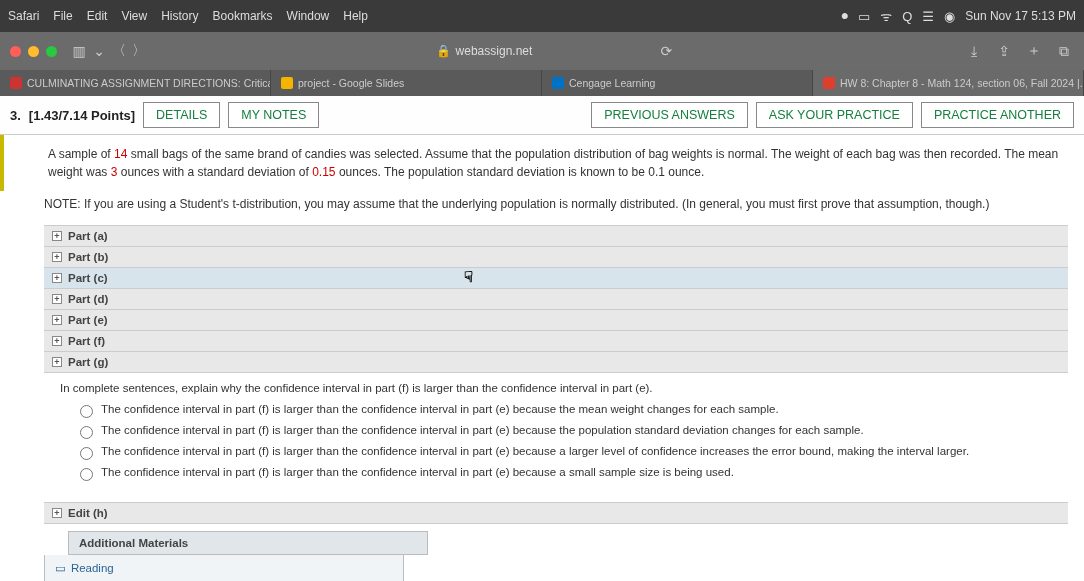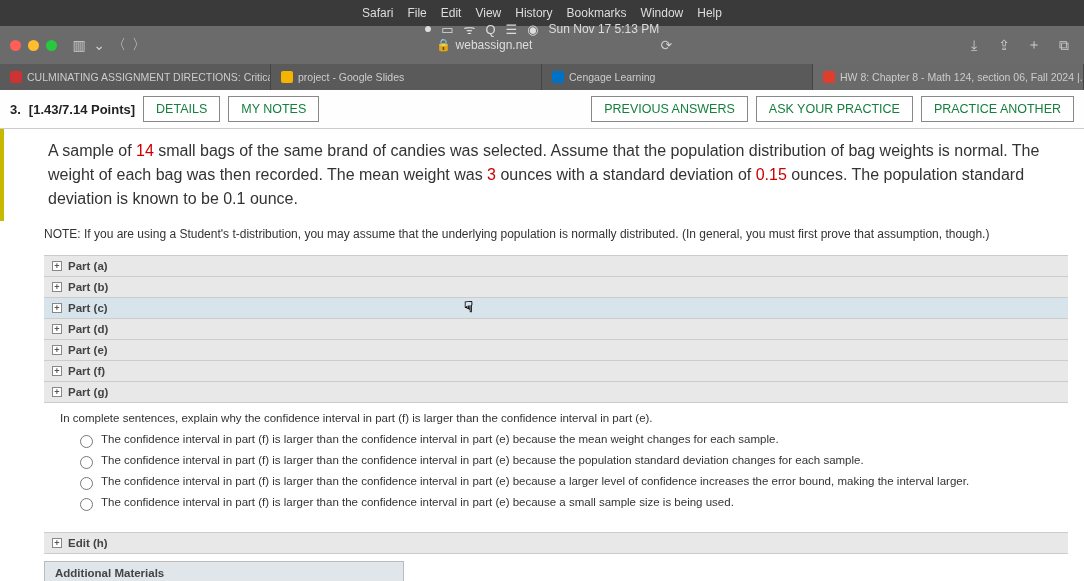--- a/index.html
+++ b/index.html
@@ -1,18 +1,18 @@
 <!DOCTYPE html>
 <html><head>
 <meta charset="utf-8">
 <style>
 * { margin: 0; padding: 0; box-sizing: border-box; font-family: -apple-system, BlinkMacSystemFont, "Segoe UI", Arial, sans-serif; }
 body { background: #1a1a1a; width: 1084px; height: 581px; overflow: hidden; }
 
-.menubar { background: #3a3a3a; height: 26px; display: flex; align-items: center; padding: 6px 8px; color: #ddd; font-size: 12px; justify-content: space-between; flex-direction: column; }
+.menubar { background: #3a3a3a; height: 26px; display: flex; align-items: center; padding: 16px 8px; color: #ddd; font-size: 12px; justify-content: space-between; }
 .menubar-left { display: flex; gap: 14px; }
 .menubar-right { display: flex; gap: 10px; align-items: center; }
 .menubar-right .mi { font-size: 13px; }
 
 .toolbar { background: #6b6b6b; height: 38px; display: flex; align-items: center; padding: 0 10px; color: #ddd; }
 .winbtns { display: flex; gap: 7px; margin-right: 12px; }
 .winbtn { width: 11px; height: 11px; border-radius: 50%; }
 .wb-r { background: #ff5f56; } .wb-y { background: #ffbd2e; } .wb-g { background: #27c93f; }
 .tb-ico { width: 20px; height: 20px; display: inline-flex; align-items: center; justify-content: center; color: #ccc; font-size: 14px; }
 .url-area { flex: 1; display: flex; justify-content: center; }
@@ -25,36 +25,36 @@
 .tab-ico { width: 12px; height: 12px; display: inline-block; flex-shrink: 0; }
 
 .content { background: #fff; height: calc(581px - 26px - 38px - 26px); overflow: hidden; }
 
 .qbar { display: flex; align-items: center; padding: 6px 10px; border-bottom: 1px solid #ccc; gap: 8px; background: #fefefe; flex-wrap: nowrap; }
 .qnum { font-size: 13px; font-weight: bold; color: #222; }
 .qbtn { background: #fff; border: 1px solid #888; padding: 5px 12px; font-size: 12.5px; color: #15803d; font-weight: 500; cursor: pointer; }
 .qref { font-size: 13px; font-weight: bold; color: #222; margin-left: 4px; }
 .qbar-spacer { flex: 1; }
 
-.problem { padding: 10px 16px 10px 44px; font-size: 16px; color: #333; line-height: 1.5; border-left: 4px solid #c9b800; margin-left: 0; background: #fff; }
+.problem { padding: 10px 16px 10px 44px; font-size: 12px; color: #333; line-height: 1.5; border-left: 4px solid #c9b800; margin-left: 0; background: #fff; }
 .problem .hl { color: #c00; }
 .note { padding: 6px 16px 8px 44px; font-size: 12px; color: #333; }
 
 .parts { margin: 6px 16px 0 44px; }
 .part-row { background: #e8e8e8; border-top: 1px solid #ccc; border-bottom: 1px solid #ccc; padding: 4px 8px; font-size: 11.5px; color: #444; font-weight: bold; display: flex; align-items: center; gap: 6px; margin-bottom: -1px; cursor: pointer; }
 .part-row.sel { background: #d8e4ec; }
 .exp { width: 10px; height: 10px; border: 1px solid #888; display: inline-flex; align-items: center; justify-content: center; font-size: 9px; line-height: 1; color: #555; background: #fff; }
 
 .explain { padding: 10px 16px 6px 60px; font-size: 11.5px; color: #333; }
 .opts { padding: 0 16px 12px 80px; font-size: 11.5px; color: #333; }
 .opt { display: flex; align-items: flex-start; gap: 8px; padding: 3px 0; }
 .opt input { margin-top: 2px; }
 
 .am-sec { margin: 8px 16px 0 44px; }
-.am-h { background: #e0e6ea; padding: 5px 10px; font-size: 11.5px; font-weight: bold; color: #444; width: 360px; border: 1px solid #bbb; }
+.am-h { background: #e0e6ea; padding: 5px 10px; font-size: 11.5px; font-weight: bold; color: #444; width: 360px; border: 1px solid #bbb; margin-left: 24px; }
 .am-body { background: #f0f4f6; padding: 6px 10px; width: 360px; border: 1px solid #bbb; border-top: none; }
 .am-link { color: #2a6496; font-size: 11.5px; display: flex; align-items: center; gap: 5px; }
 
 .cursor-hand { position: absolute; font-size: 15px; color: #000; pointer-events: none; }
 .reload { margin-left: auto; }
 </style>
 </head>
 <body>
 
 <div class="menubar">

